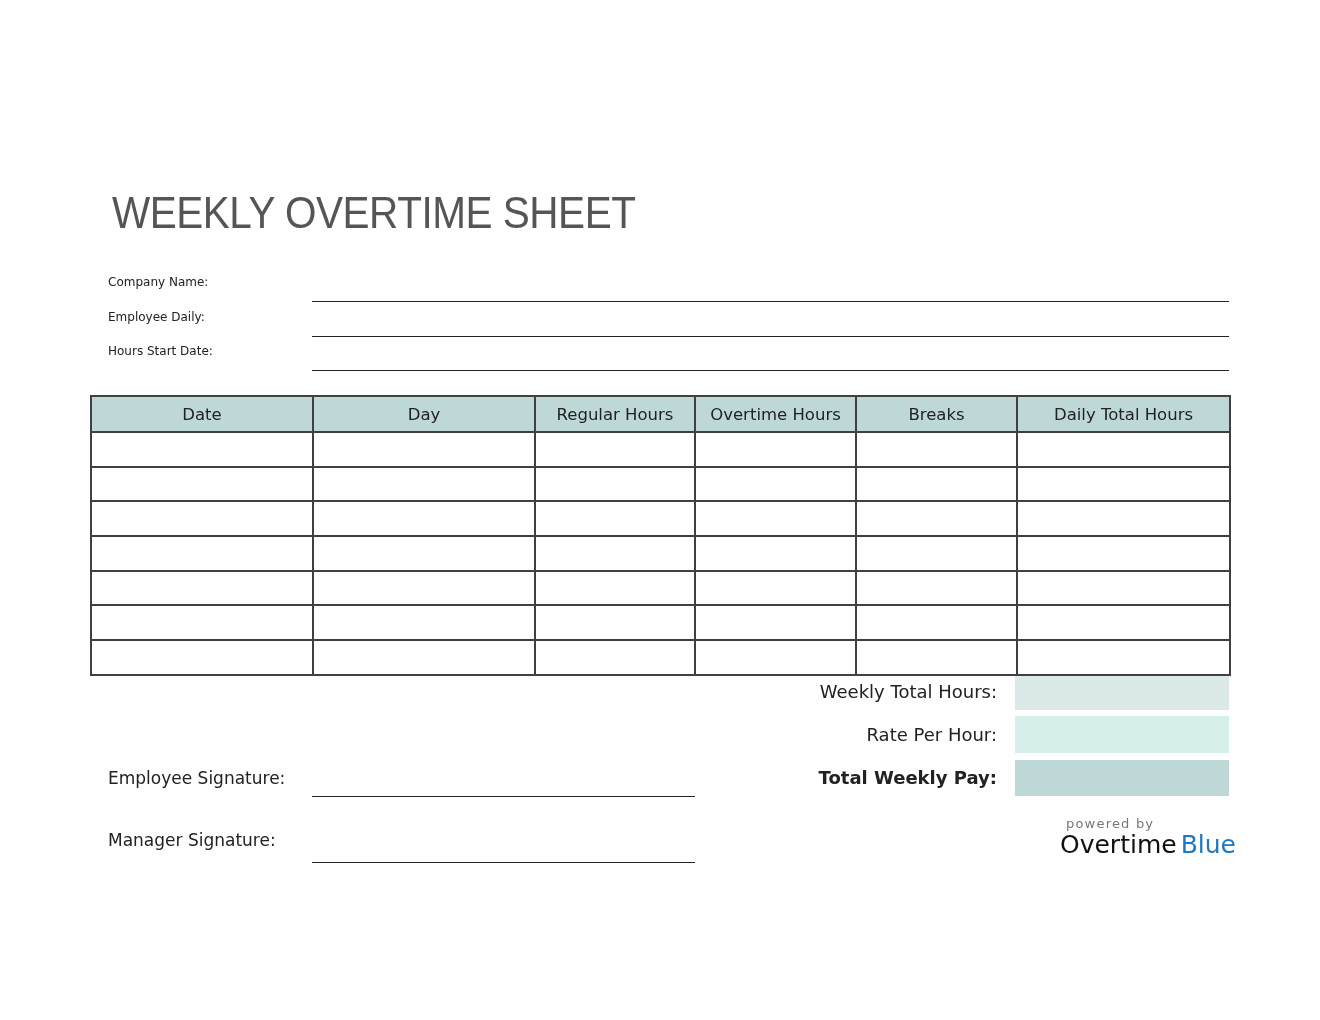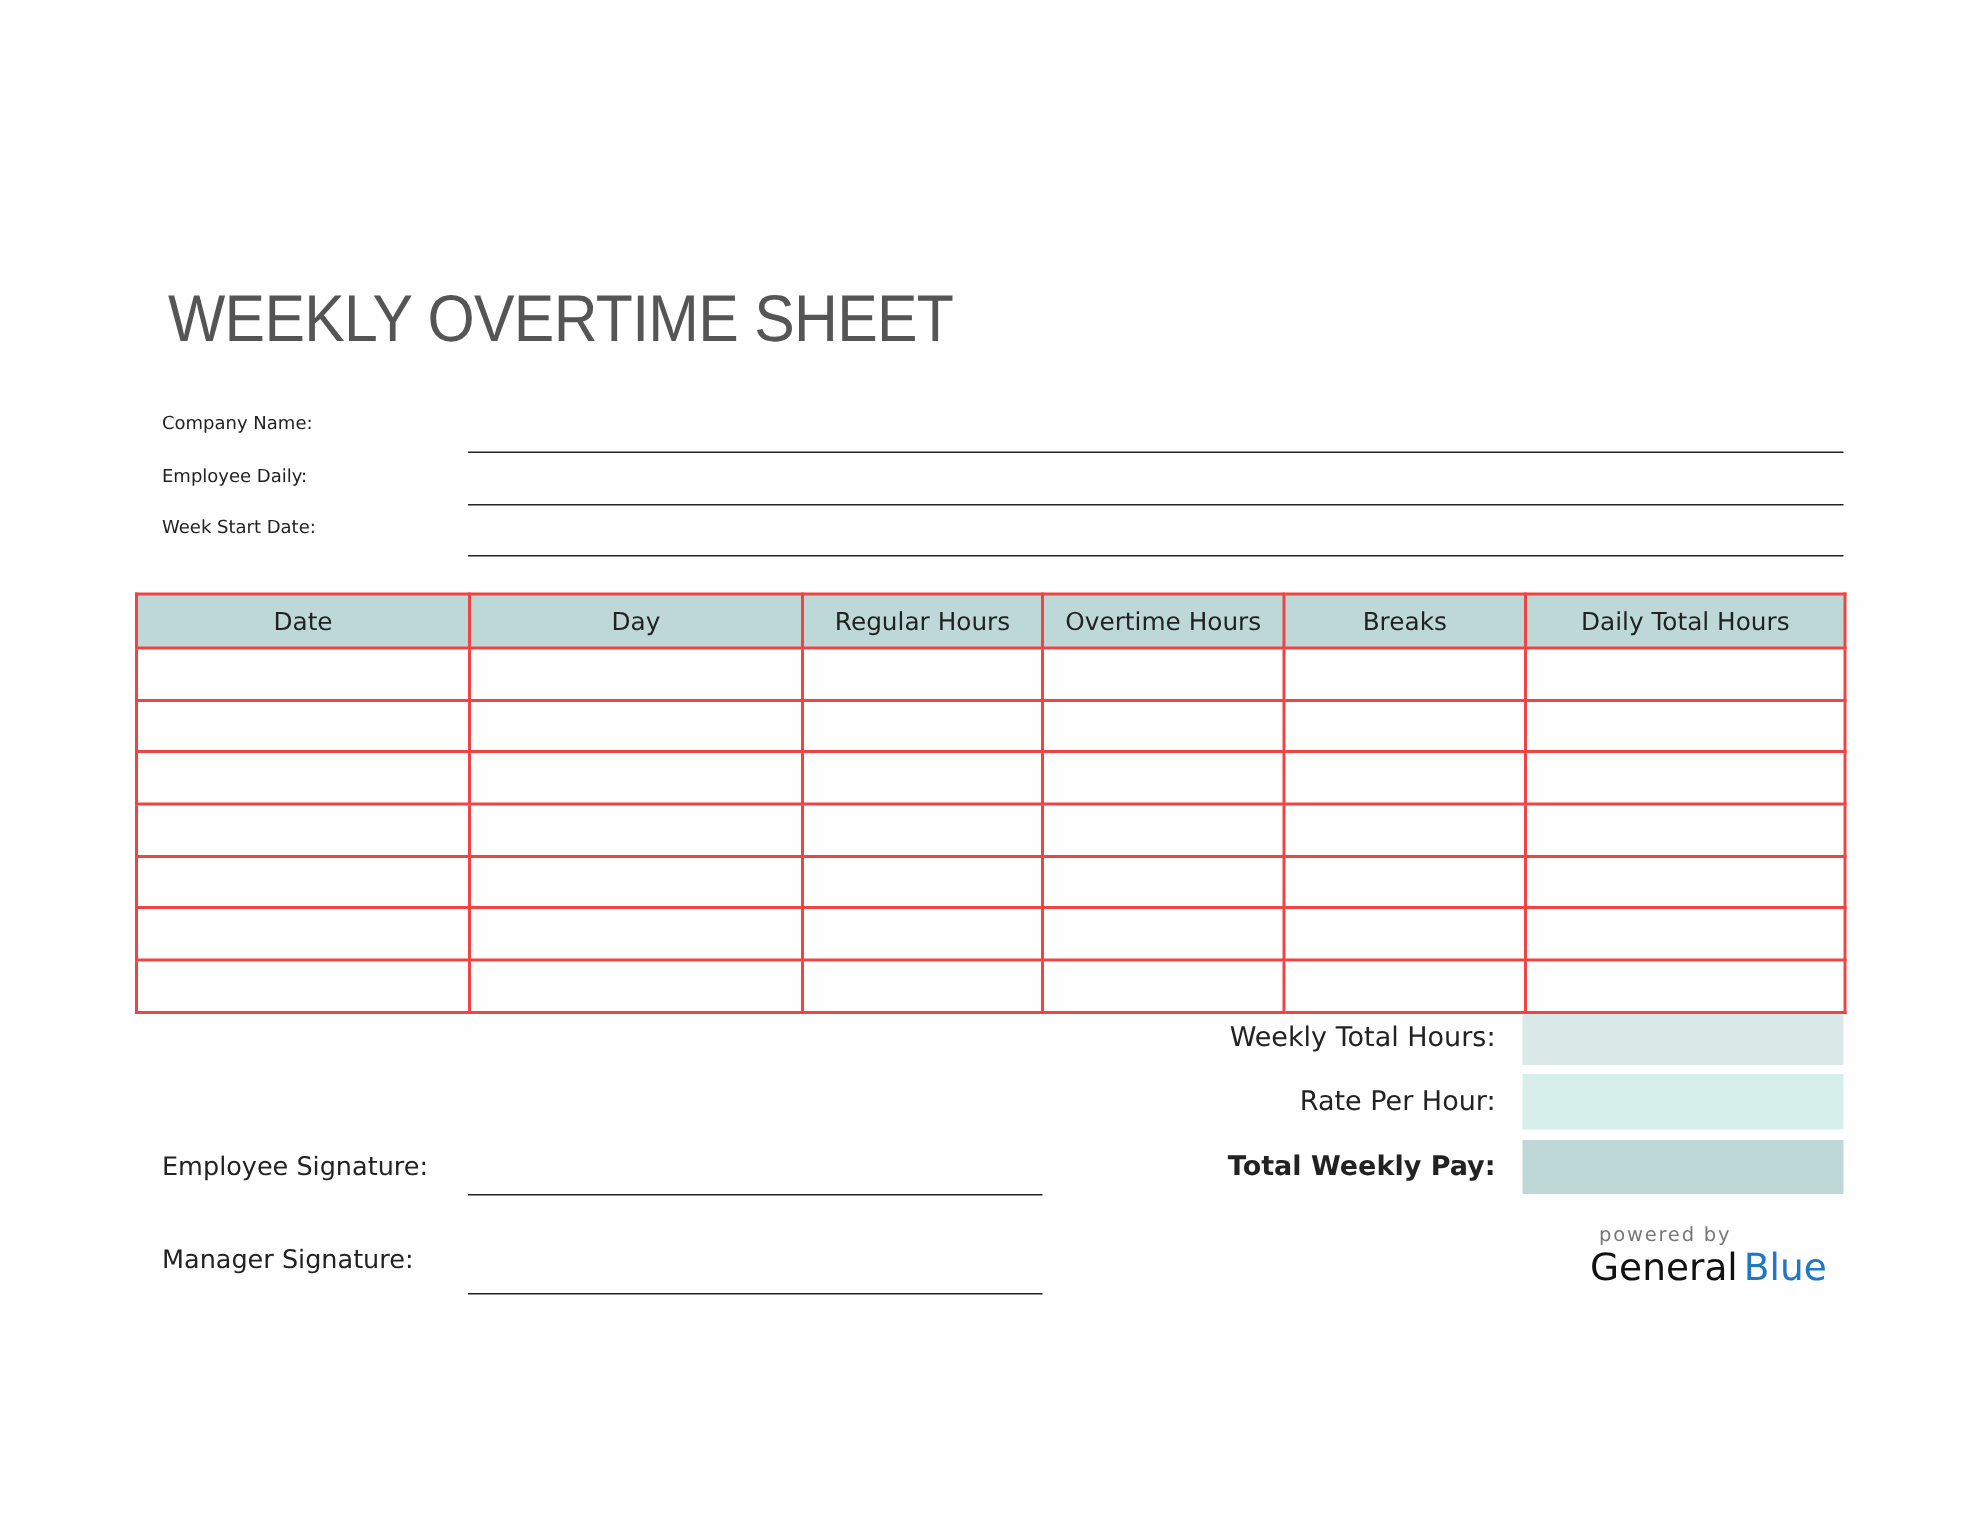--- a/index.html
+++ b/index.html
@@ -21,21 +21,21 @@
   }
   .field-line {
     position: absolute; left: 312px; width: 917px; height: 0;
     border-top: 1.5px solid #222;
   }
   table.grid {
     position: absolute; left: 90px; top: 395px;
     border-collapse: collapse; table-layout: fixed;
   }
   table.grid th, table.grid td {
-    border: 2px solid #ef4444; padding: 0; box-sizing: border-box;
+    border: 2px solid #404040; padding: 0; box-sizing: border-box;
   }
   table.grid th {
     background: #bed8d8; height: 36px; font-weight: normal;
     font-size: 16.5px; color: #222; text-align: center;
   }
   table.grid td { height: 34.7px; background: #fefefe; }
   .sum-label {
     position: absolute; right: 323px; font-size: 18px; color: #222;
     text-align: right; white-space: nowrap;
   }
@@ -65,21 +65,21 @@
 <body>
 
 <div class="title">WEEKLY OVERTIME SHEET</div>
 
 <div class="field-label" style="top:275px">Company Name:</div>
 <div class="field-line" style="top:301px"></div>
 
 <div class="field-label" style="top:310px">Employee Daily:</div>
 <div class="field-line" style="top:336px"></div>
 
-<div class="field-label" style="top:344px">Week Start Date:</div>
+<div class="field-label" style="top:344px">Hours Start Date:</div>
 <div class="field-line" style="top:370px"></div>
 
 <table class="grid">
   <colgroup>
     <col style="width:222px">
       <col style="width:222px">
       <col style="width:160px">
     <col style="width:161px">
       <col style="width:161px">
       <col style="width:213px">
@@ -164,14 +164,14 @@
 <div class="sum-box" style="top:760px;height:36px;background:#bed8d8"></div>
 
 <div class="sig-label" style="top:768px">Employee Signature:</div>
 <div class="sig-line" style="top:796px"></div>
 
 <div class="sig-label" style="top:830px">Manager Signature:</div>
 <div class="sig-line" style="top:862px"></div>
 
 <div class="powered">powered by</div>
 <div class="brand">
-  <span class="g">General</span><span class="b">Blue</span>
+  <span class="g">Overtime</span><span class="b">Blue</span>
 </div>
 
 </body></html>

